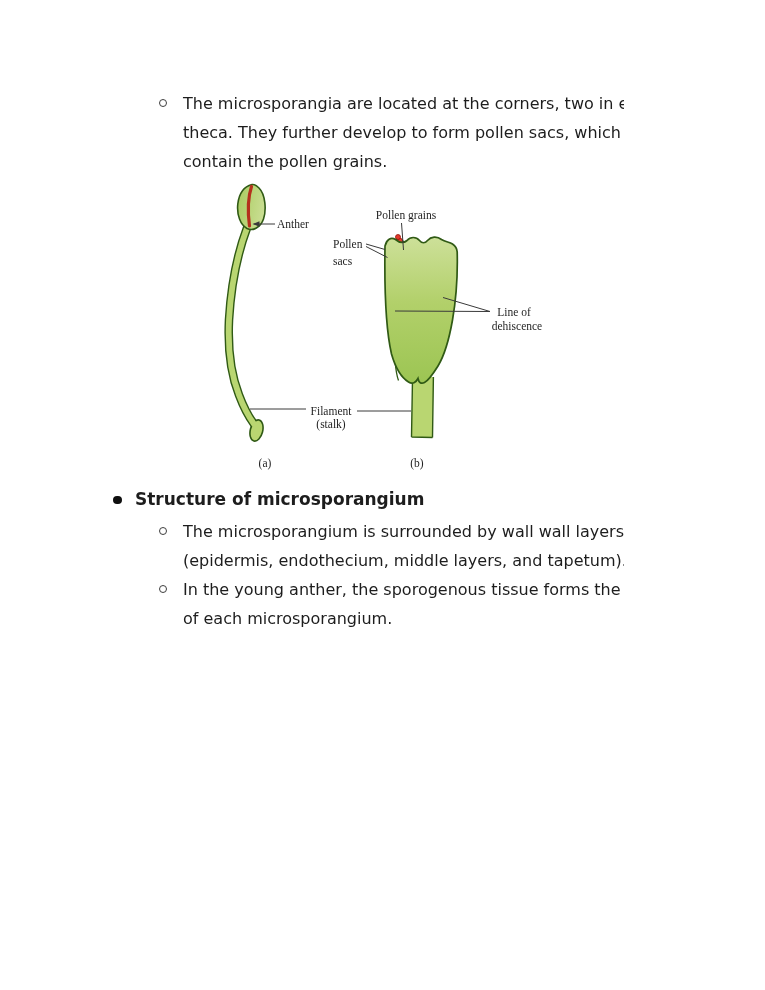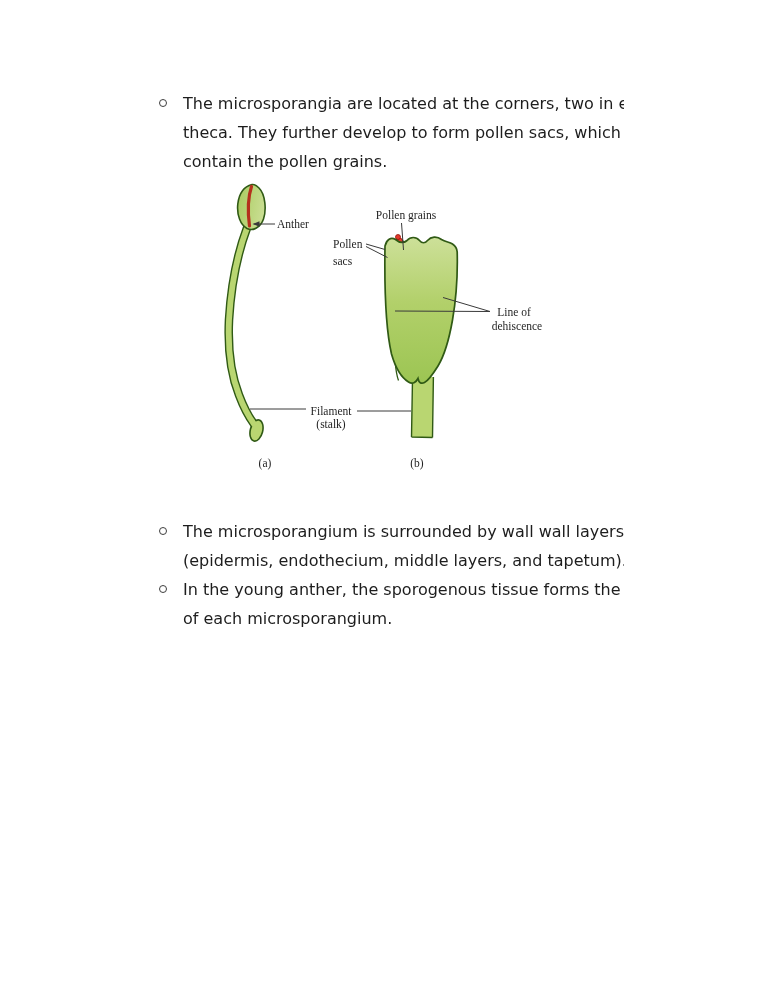--- a/index.html
+++ b/index.html
@@ -145,20 +145,24 @@
     <g>
       <text x="146" y="234.5" text-anchor="middle">Filament</text>
       <text x="146" y="247.5" text-anchor="middle">(stalk)</text>
       <path d="M 65,229 L 121,229 M 172,231 L 226,231" class="ptr"></path>
     </g>
 
     <text x="80" y="287" text-anchor="middle">(a)</text>
     <text x="232" y="287" text-anchor="middle">(b)</text>
   </svg>
 
+  <div class="heading">
+    <span class="hmark"></span>
+    <span>Structure of microsporangium</span>
+  </div>
 
   <div class="blist" style="top:517px;">
     <div class="bitem">
       <span class="bmark"></span>
       <span>The microsporangium is surrounded by wall wall layers (epidermis, endothecium, middle layers, and tapetum).</span>
     </div>
     <div class="bitem">
       <span class="bmark"></span>
       <span>In the young anther, the sporogenous tissue forms the centre of each microsporangium.</span>
     </div>

